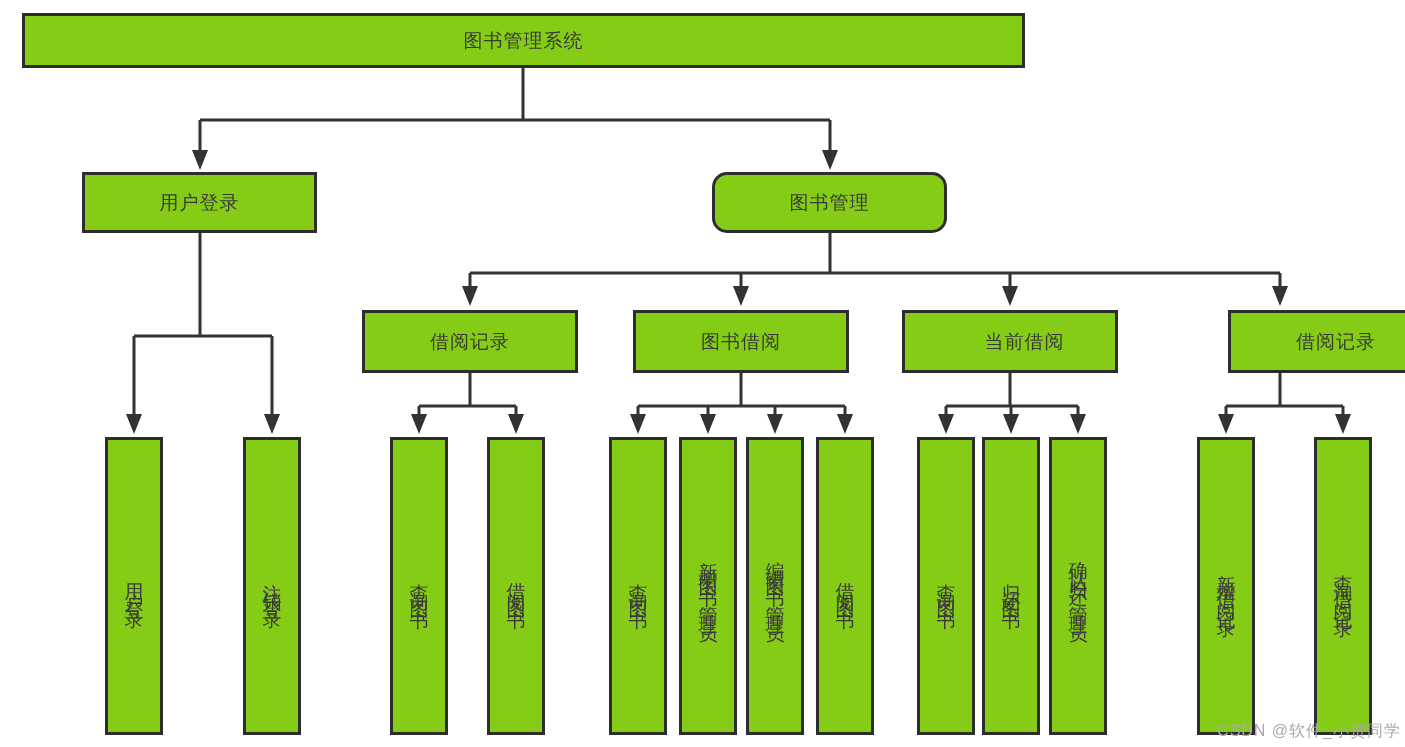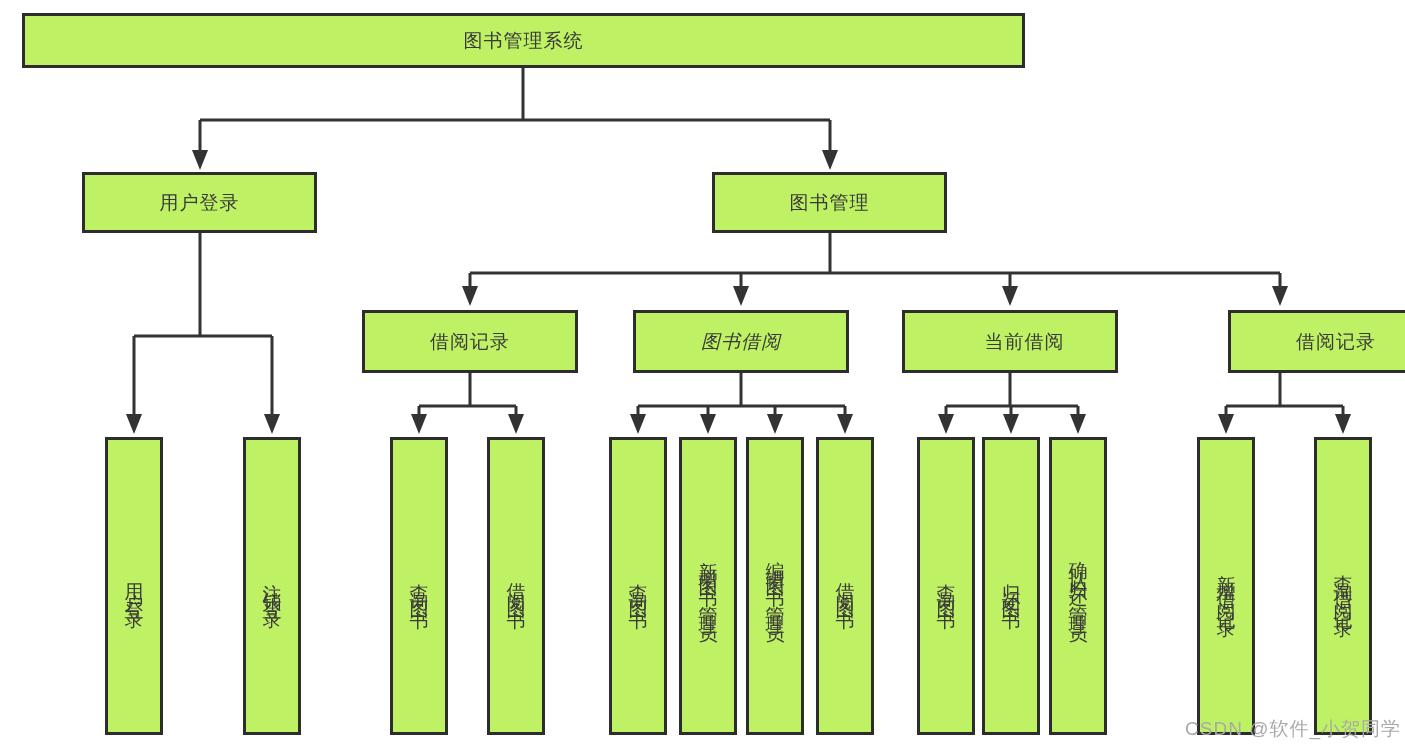--- a/index.html
+++ b/index.html
@@ -15,21 +15,21 @@
     position:relative;
     width:1405px;height:747px;
     background:var(--bg);
     overflow:hidden;
   }
   svg.connectors{position:absolute;left:0;top:0;z-index:0;}
   .box{
     position:absolute;
     box-sizing:border-box;
     border:3px solid var(--border);
-    background:#bef264;
+    background:#84cc16;
     display:flex;align-items:center;justify-content:center;
     font-size:19px;color:var(--text);
     z-index:1;
     letter-spacing:1px;
     text-align:center;
   }
   .root-box{left:22px;top:13px;width:1003px;height:55px;}
   .l2-box{top:172px;width:235px;height:61px;}
   .l3-box{top:310px;width:216px;height:63px;}
   .leaf{top:437px;width:58px;height:298px;}
@@ -37,21 +37,21 @@
     writing-mode:vertical-rl;
     text-orientation:mixed;
     letter-spacing:9px;
     font-size:19px;
     line-height:1.15;
     color:var(--text);
   }
   .watermark{
     position:absolute;
     right:4px;bottom:5px;
-    font-size:19px;
+    font-size:16px;
     color:var(--watermark);
     z-index:3;
     letter-spacing:1px;
     white-space:nowrap;
   }
 </style>
 </head>
 <body>
 
 <div class="canvas">
@@ -96,28 +96,28 @@
     </g>
   </svg>
 
   <div class="box root-box">
     <span>图书管理系统</span>
   </div>
 
   <div class="box l2-box" style="left:82px;">
     <span>用户登录</span>
   </div>
-  <div class="box l2-box" style="left:712px;">
+  <div class="box l2-box" style="left:712px;border-radius:15px;">
     <span>图书管理</span>
   </div>
 
   <div class="box l3-box" style="left:362px;">
     <span>借阅记录</span>
   </div>
-  <div class="box l3-box" style="left:633px;font-style:italic;">
+  <div class="box l3-box" style="left:633px;">
     <span>图书借阅</span>
   </div>
   <div class="box l3-box" style="left:902px;padding-left:29px;">
     <span>当前借阅</span>
   </div>
   <div class="box l3-box" style="left:1228px;">
     <span>借阅记录</span>
   </div>
 
   <div class="box leaf" style="left:105px;">

